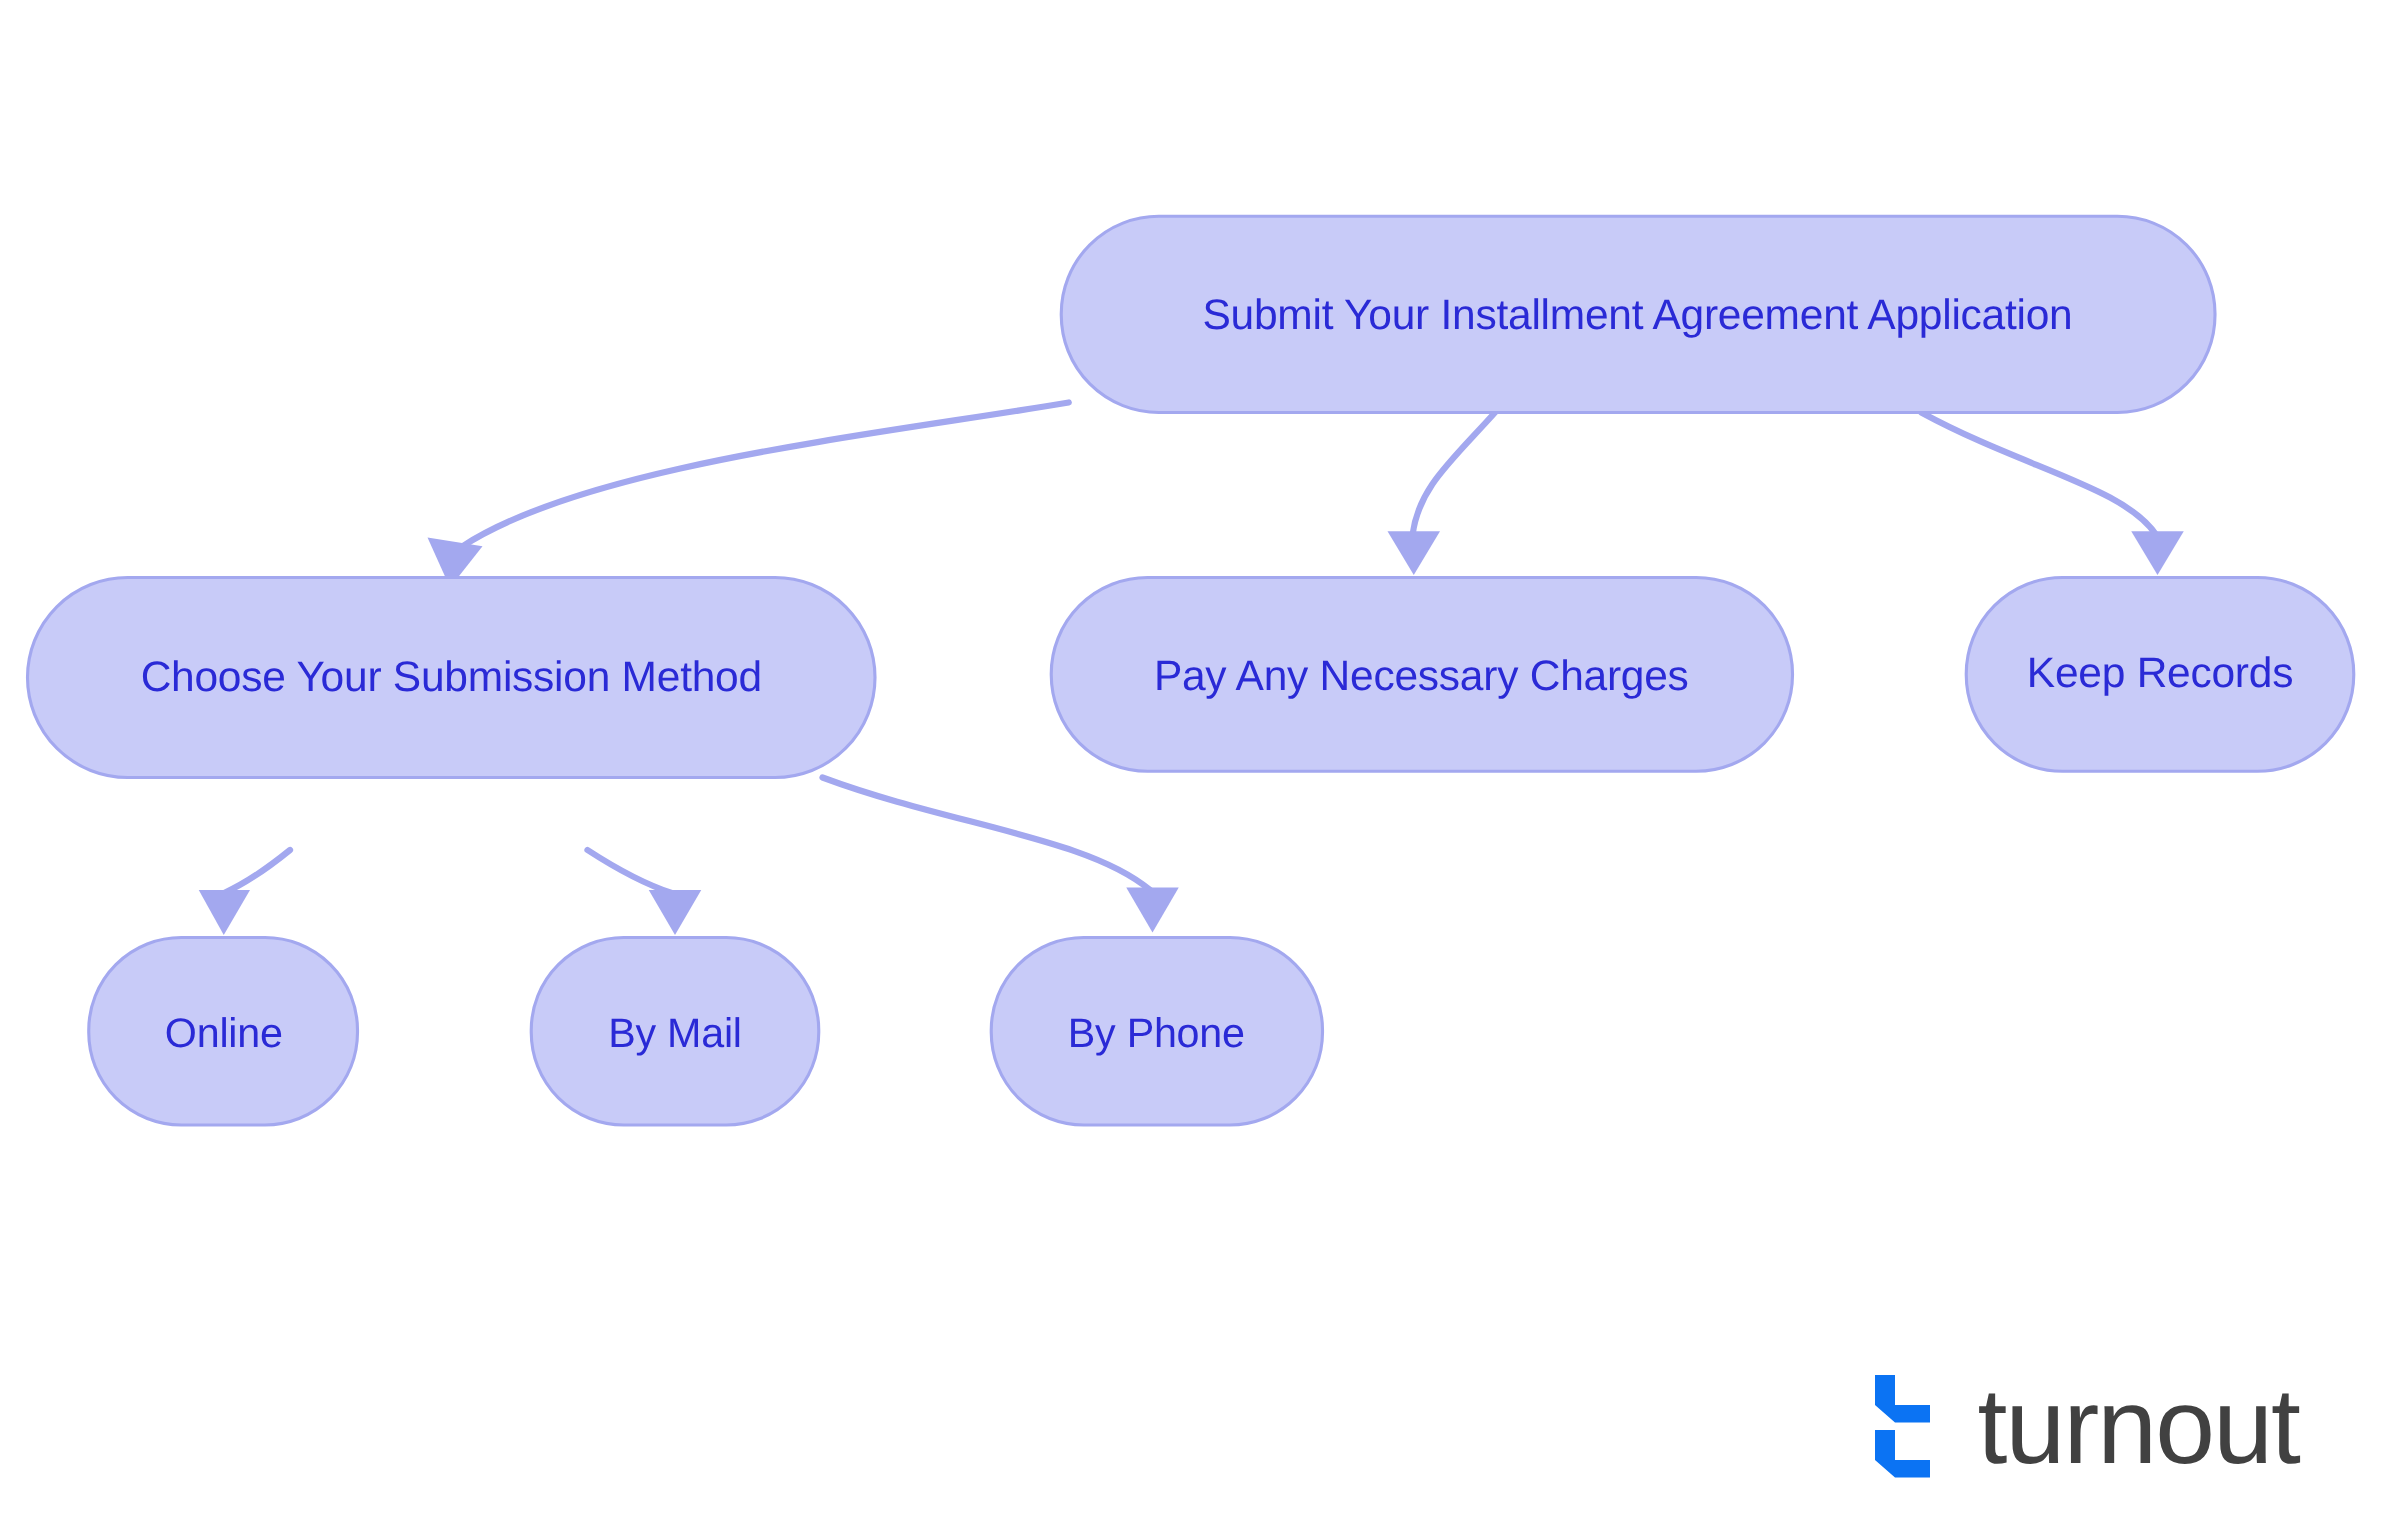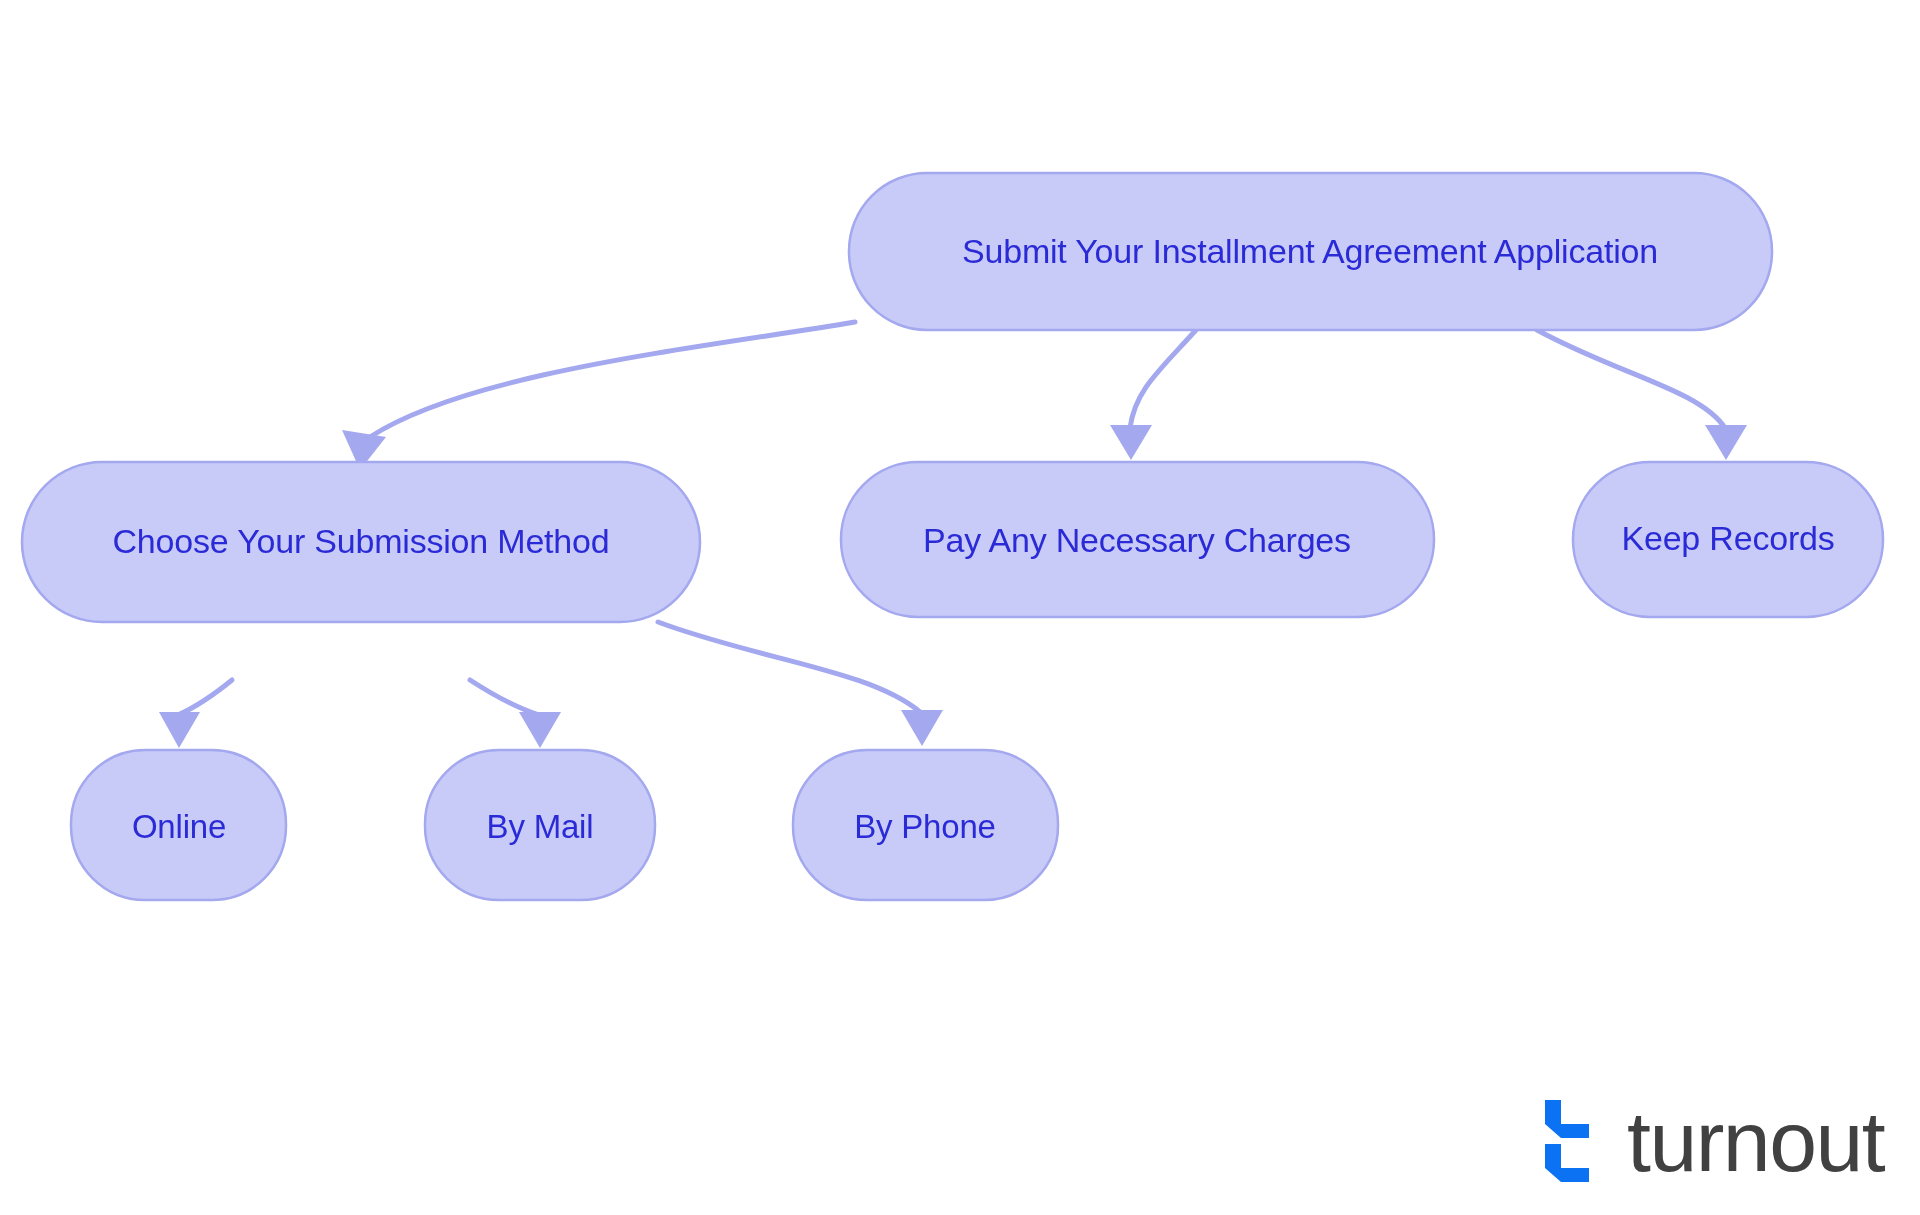--- a/index.html
+++ b/index.html
@@ -41,21 +41,21 @@
     fill: none;
     stroke: #a3a8ef;
     stroke-width: 5;
     stroke-linecap: round;
   }
   .edge-head {
     fill: #a3a8ef;
   }
   .logo-wrap {
     position: absolute;
-    left: 1539px;
+    left: 1494px;
     top: 1098px;
     display: flex;
     align-items: center;
     gap: 34px;
     text-align: center;
   }
   .logo-mark {
     width: 54px;
     height: 86px;
     display: block;

